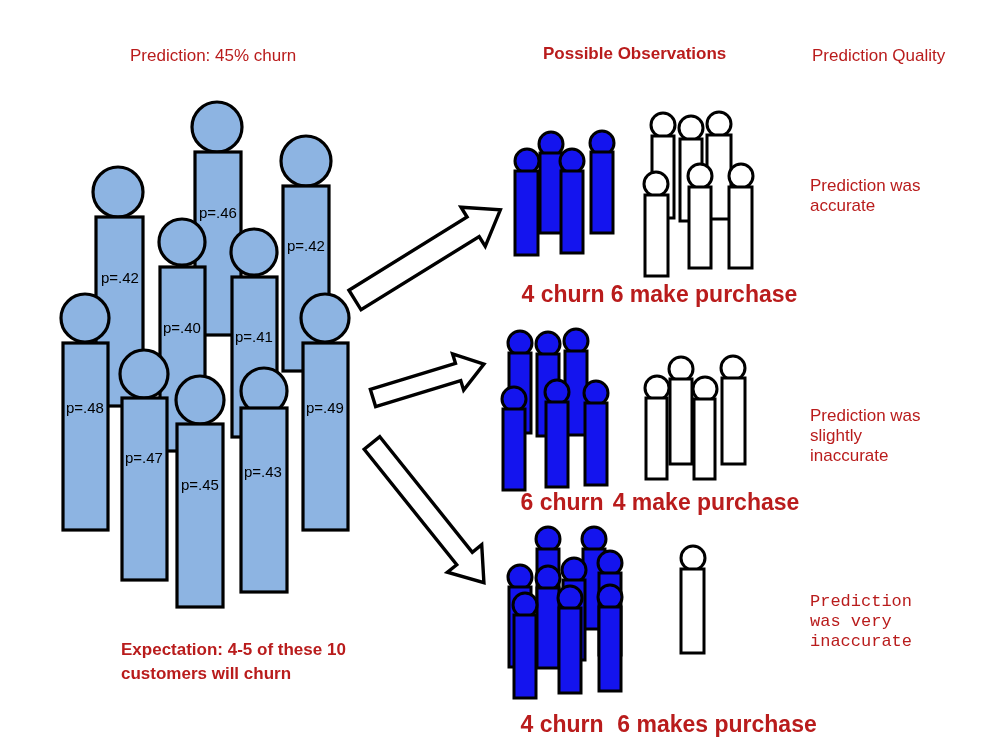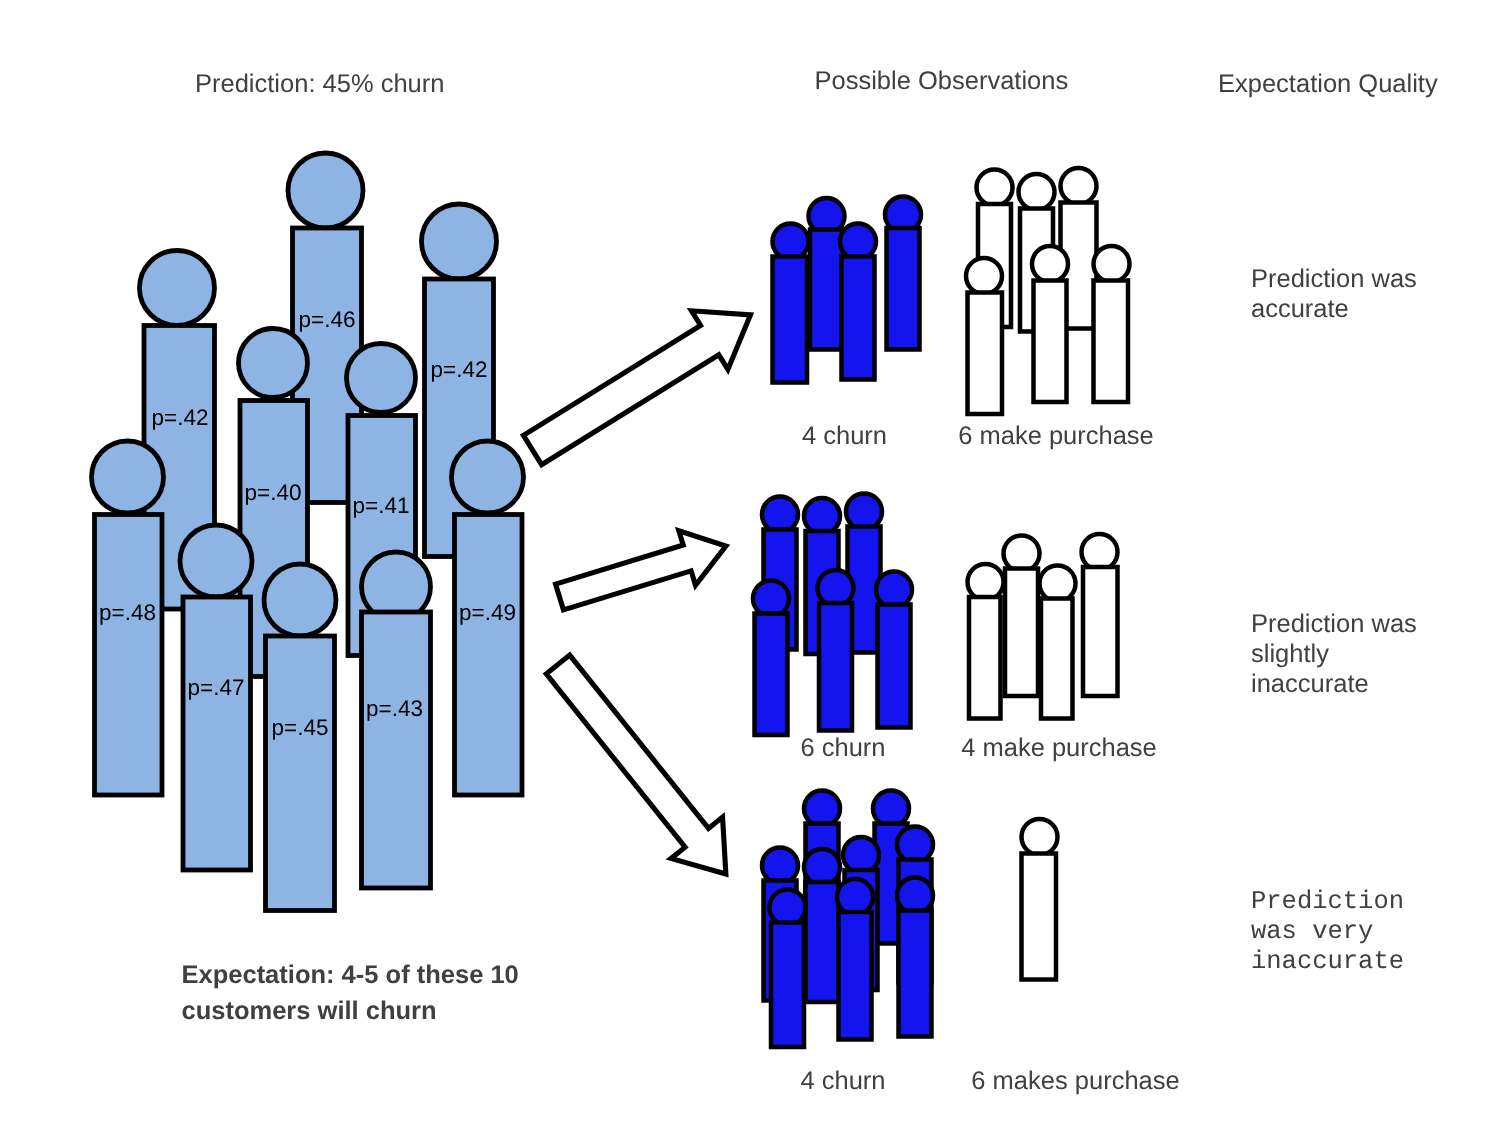--- a/index.html
+++ b/index.html
@@ -1,37 +1,37 @@
 <!DOCTYPE html>
 <html><head>
 <meta charset="utf-8">
 <style>
   html,body{margin:0;padding:0;background:#fff;}
   #stage{
     position:relative;width:1000px;height:747px;background:#fff;overflow:hidden;
-    font-family:"Liberation Sans",sans-serif;color:#404040;
+    font-family:"Liberation Sans",sans-serif;color:#b91c1c;
   }
   .title{position:absolute;font-size:17px;white-space:nowrap;}
   #t-pred{left:130px;top:46px;}
-  #t-obs{left:543px;top:44px;}
+  #t-obs{left:543px;top:44px;font-weight:bold;}
   #t-qual{left:812px;top:46px;}
   .note{position:absolute;left:121px;top:638px;width:258px;font-size:17px;line-height:24px;font-weight:bold;}
-  .obs-label{position:absolute;font-size:17px;white-space:nowrap;transform:translateX(-50%);}
-  .quality{position:absolute;left:810px;width:125px;font-size:17px;line-height:20px;margin-left:24px;}
+  .obs-label{position:absolute;font-size:23px;white-space:nowrap;transform:translateX(-50%);font-weight:bold;}
+  .quality{position:absolute;left:810px;width:125px;font-size:17px;line-height:20px;}
   #figures-svg{position:absolute;left:0;top:0;}
   #figures-svg text{font-family:"Liberation Sans",sans-serif;font-size:15px;fill:#000;}
 </style>
 </head>
 <body>
 
 <div id="stage">
 
   <div class="title" id="t-pred">Prediction: 45% churn</div>
   <div class="title" id="t-obs">Possible Observations</div>
-  <div class="title" id="t-qual">Expectation Quality</div>
+  <div class="title" id="t-qual">Prediction Quality</div>
 
   <svg id="figures-svg" width="1000" height="747" viewBox="0 0 1000 747">
       <g>
         <circle cx="118" cy="192" r="25" fill="#8DB4E2" stroke="#000000" stroke-width="3.2"></circle>
         <rect x="96" y="217" width="47" height="189" fill="#8DB4E2" stroke="#000000" stroke-width="3.2"></rect>
         <text x="101" y="283">p=.42</text>
       </g>
       <g>
         <circle cx="217" cy="127" r="25" fill="#8DB4E2" stroke="#000000" stroke-width="3.2"></circle>
         <rect x="195" y="152" width="46" height="183" fill="#8DB4E2" stroke="#000000" stroke-width="3.2"></rect>

